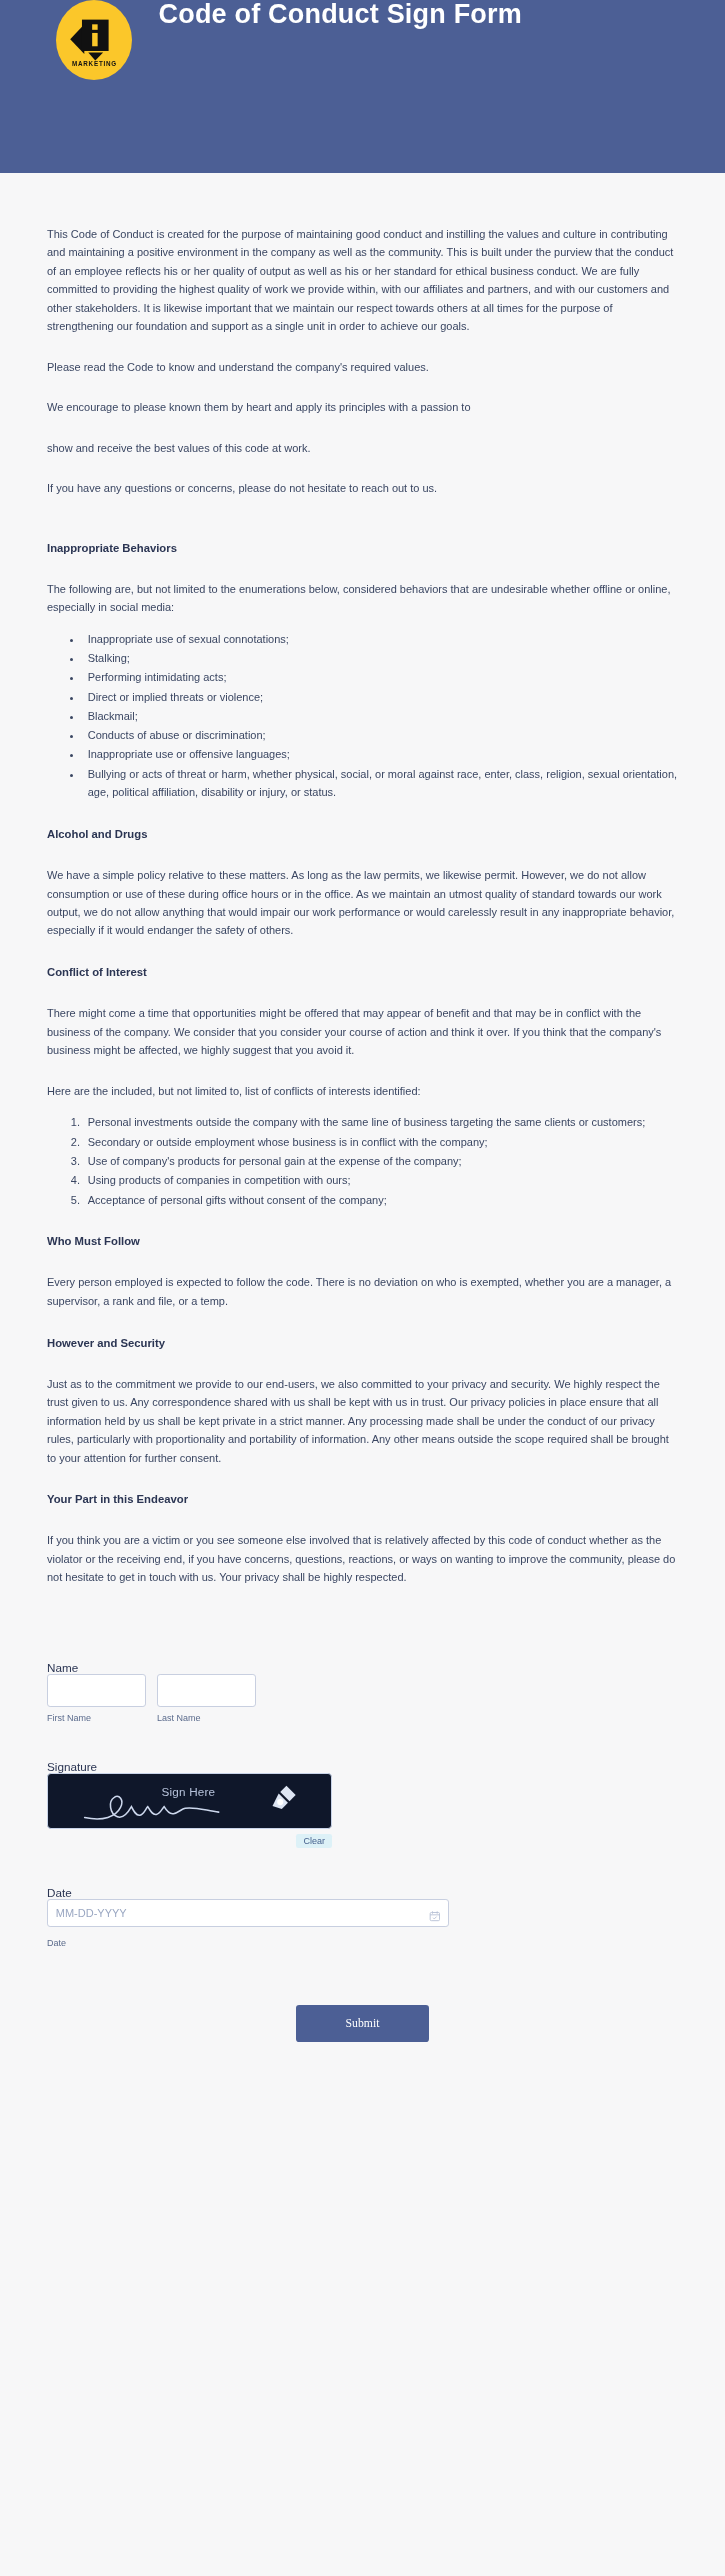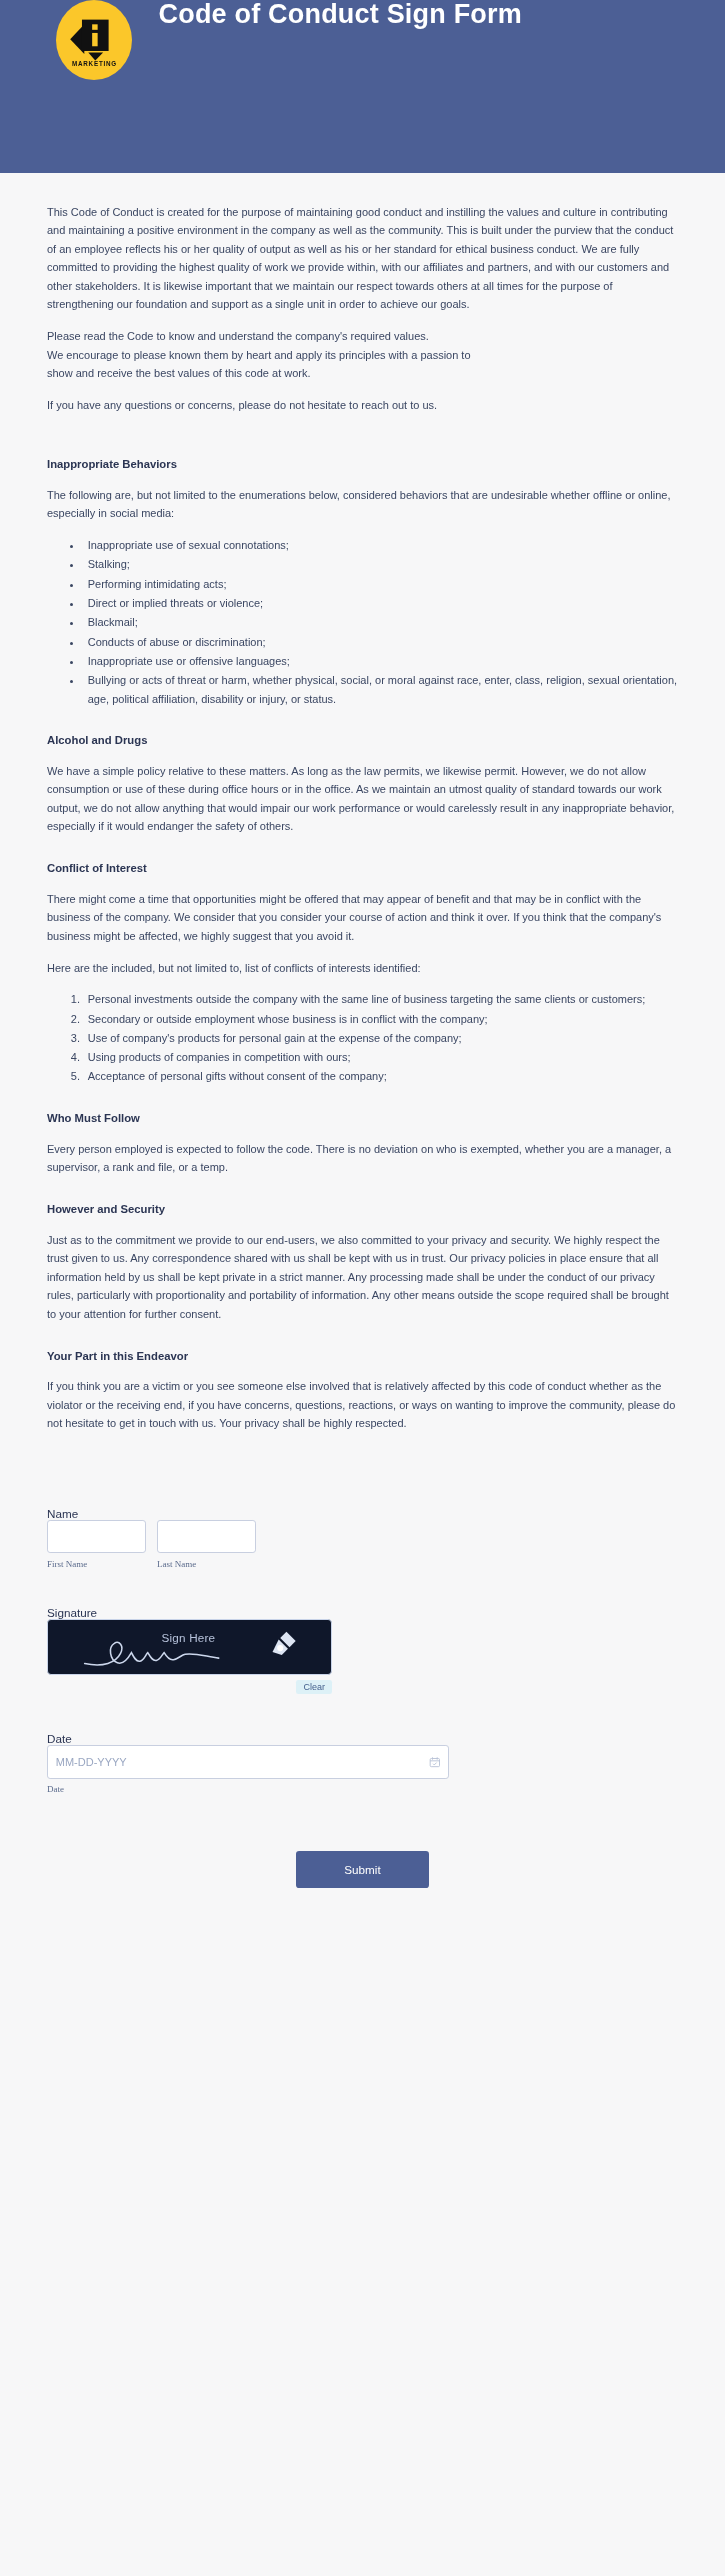--- a/index.html
+++ b/index.html
@@ -45,21 +45,21 @@
     background: #f7f7f8;
     padding: 30px 47px 0 47px;
     min-height: 2403px;
   }
   .rich-text {
     color: #3a4662;
     font-size: 11px;
     line-height: 1.68;
     max-width: 640px;
   }
-  .rich-text p { margin-bottom: 13.3px; }
+  .rich-text p { margin-bottom: 13.3px; margin-top: 22px; }
   .rich-text p.tight { margin-bottom: 0; }
   .rich-text h3 {
     font-size: 11.3px;
     font-weight: bold;
     color: #2b3553;
     margin: 23.4px 0 11.7px 0;
   }
   .rich-text h3.first { margin-top: 41px; }
   .rich-text ul, .rich-text ol {
     margin: 0 0 14px 0;
@@ -99,21 +99,20 @@
     font-family: "Liberation Sans", sans-serif;
     font-size: 10px;
     color: #2b3553;
     padding: 0 7.8px;
     outline: none;
   }
   .sub-label {
     font-size: 9px;
     color: #5b6b8c;
     margin-top: 5.5px;
-    font-family: Liberation Serif, serif;
   }
   
   .sig-wrap { width: 285px; }
   .sig-box {
     height: 56px;
     border: 0.8px solid #c8d3e8;
     border-radius: 3.9px;
     background: #0f172a;
     position: relative;
     overflow: hidden;
@@ -150,21 +149,21 @@
     padding: 2.3px 7px;
     font-family: "Liberation Sans", sans-serif;
     cursor: pointer;
   }
   
   .date-wrap { width: 402px; }
   .date-field {
     position: relative;
     height: 34px;
   }
-  .date-field .txt-input { height: 34px; padding-right: 26.5px; font-size: 11px; }
+  .date-field .txt-input { height: 28px; padding-right: 26.5px; font-size: 11px; }
   .date-field .txt-input::placeholder { color: #9aa7c2; }
   .cal-icon {
     position: absolute;
     right: 8.6px;
     top: 50%;
     transform: translateY(-50%);
     width: 11.7px;
     height: 11.7px;
     color: #b8c2d6;
   }
@@ -175,21 +174,21 @@
     padding: 44px 0 31px 0;
   }
   .submit-btn {
     background: #4c5f95;
     color: #ffffff;
     border: none;
     border-radius: 3.1px;
     width: 133px;
     height: 37px;
     font-size: 11.7px;
-    font-family: Liberation Sans, sans-serif;
+    font-family: Liberation Serif, serif;
     cursor: pointer;
   }
 </style>
 </head>
 <body>
 
 <div class="page">
 
   <div class="form-header">
     <div class="logo">

